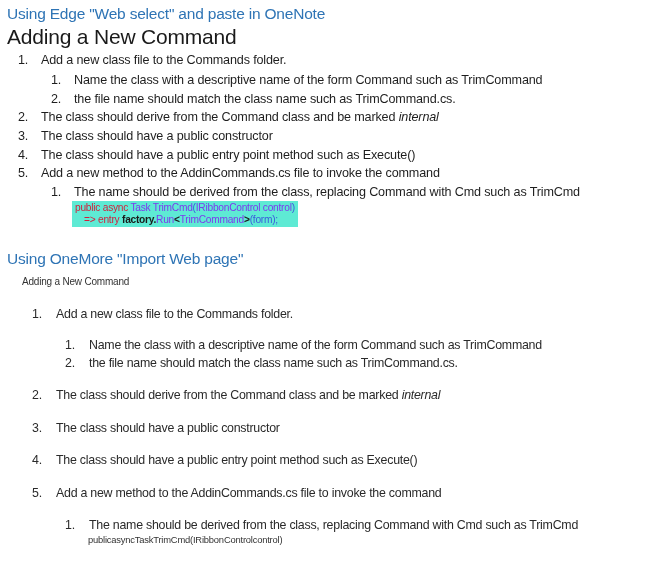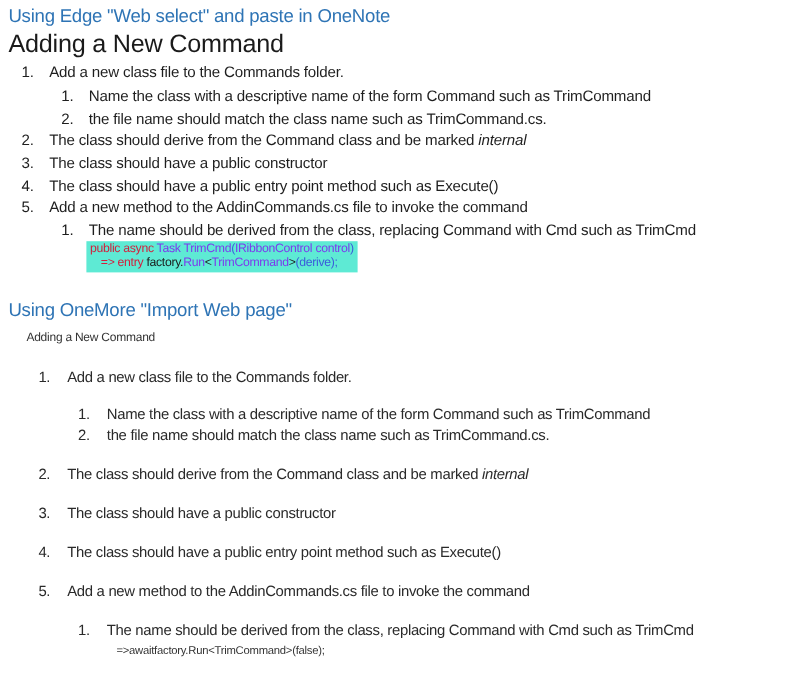--- a/index.html
+++ b/index.html
@@ -11,21 +11,21 @@
     .h-blue { color: #2e74b5; font-size: 15.5px; letter-spacing: -0.2px; }
     .h-title { color: #1a1a1a; font-size: 21px; letter-spacing: -0.2px; }
     .t { font-size: 12.6px; color: #1e1e1e; letter-spacing: -0.15px; }
     .t2 { font-size: 12.4px; color: #2a2a2a; letter-spacing: -0.25px; }
     .num { display: inline-block; }
     .small-title { font-size: 10px; color: #333; letter-spacing: -0.2px; }
     .code { font-size: 10.2px; letter-spacing: -0.25px; }
     .code-bg { background: #5eead4; padding: 1px 3px 2px 3px; }
     .kw { color: #d21f3c; }
     .ty { color: #7c3aed; }
-    .fn { color: #1a1a1a; }
+    .fn { color: #1a1a1a; font-weight: bold; }
     .pa { color: #3b5bdb; }
     .code-plain { font-size: 9.4px; color: #333; letter-spacing: -0.2px; }
     em { font-style: italic; margin-top: 12px; }
   </style>
 </head>
 <body>
 
 <div class="abs h-blue" style="left:7px; top:5px;">Using Edge "Web select" and paste in OneNote</div>
 <div class="abs h-title" style="left:7px; top:25px;">Adding a New Command</div>
 
@@ -60,21 +60,21 @@
   <div>
     <span class="kw">public</span>
     <span class="kw">async</span>
     <span class="ty">Task</span>
     <span class="ty">TrimCmd</span><span class="pa">(</span><span class="ty">IRibbonControl</span>
     <span class="ty">control</span><span class="pa">)</span>
   </div>
   <div style="padding-left:9px; margin-top:1px;">
     <span class="kw">=&gt;</span>
     <span class="kw">entry</span>
-    <span class="fn">factory</span><span class="fn">.</span><span class="ty">Run</span><span class="fn">&lt;</span><span class="ty">TrimCommand</span><span class="fn">&gt;</span><span class="pa">(derive);</span>
+    <span class="fn">factory</span><span class="fn">.</span><span class="ty">Run</span><span class="fn">&lt;</span><span class="ty">TrimCommand</span><span class="fn">&gt;</span><span class="pa">(form);</span>
   </div>
 </div>
 
 <div class="abs h-blue" style="left:7px; top:250px;">Using OneMore "Import Web page"</div>
 <div class="abs small-title" style="left:22px; top:276px;">Adding a New Command</div>
 
 <div>
   <div class="abs t2" style="left:32px; top:307px;">
     <span class="num" style="width:24px;">1.</span><span>Add a new class file to the Commands folder.</span>
   </div>
@@ -95,14 +95,14 @@
   </div>
   <div class="abs t2" style="left:32px; top:486px;">
     <span class="num" style="width:24px;">5.</span><span>Add a new method to the AddinCommands.cs file to invoke the command</span>
   </div>
   <div class="abs t2" style="left:65px; top:518px;">
     <span class="num" style="width:24px;">1.</span><span>The name should be derived from the class, replacing Command with Cmd such as TrimCmd</span>
   </div>
 </div>
 
 <div class="abs code-plain" style="left:88px; top:534px;">
-  <div style="padding-left:9px; margin-top:2px;">=&gt;awaitfactory.Run&lt;TrimCommand&gt;(false);</div>
+  <div>publicasyncTaskTrimCmd(IRibbonControlcontrol)</div>
 </div>
 
 </body></html>

